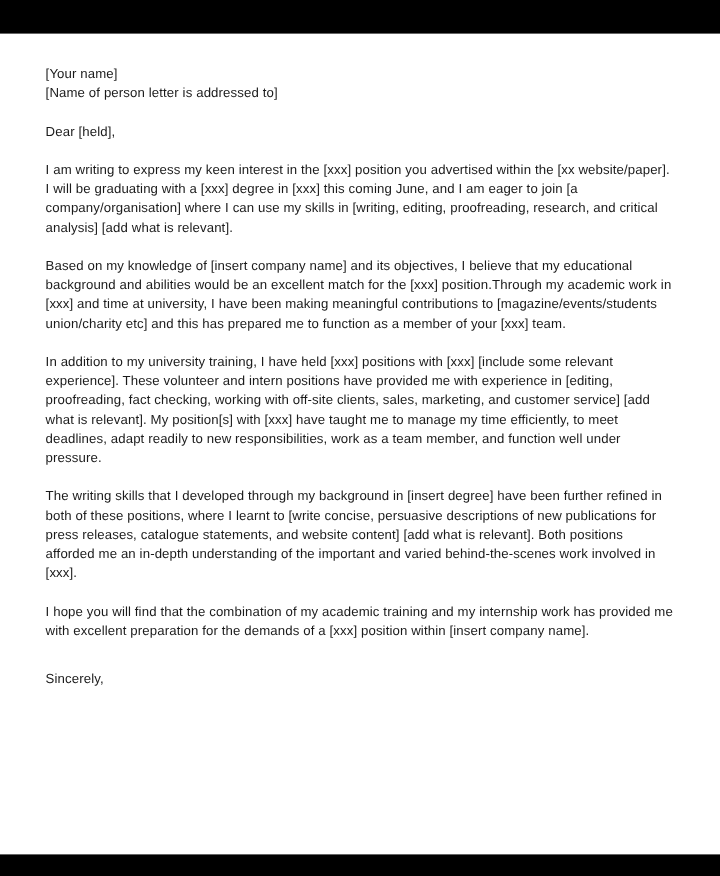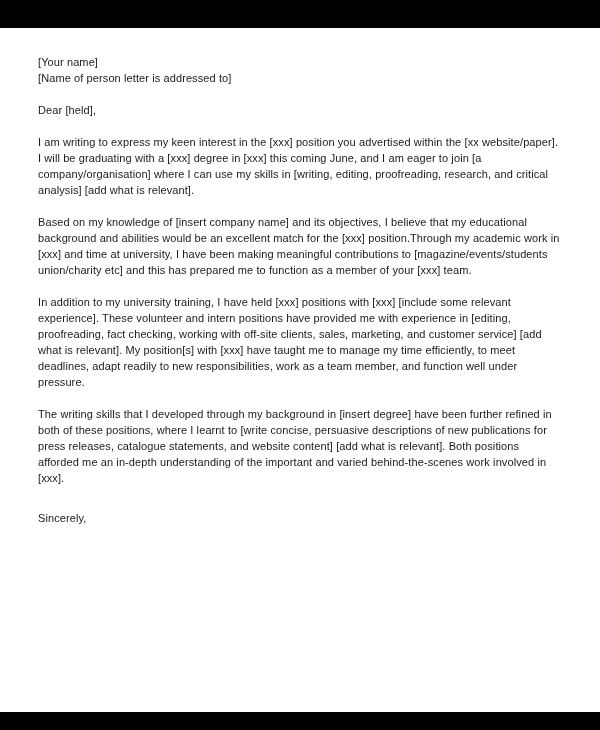--- a/index.html
+++ b/index.html
@@ -77,20 +77,21 @@
     <div class="salutation">Dear [held],</div>
 
     <p class="para">I am writing to express my keen interest in the [xxx] position you advertised within the [xx website/paper]. I will be graduating with a [xxx] degree in [xxx] this coming June, and I am eager to join [a company/organisation] where I can use my skills in [writing, editing, proofreading, research, and critical analysis] [add what is relevant].</p>
 
     <p class="para">Based on my knowledge of [insert company name] and its objectives, I believe that my educational background and abilities would be an excellent match for the [xxx] position.Through my academic work in [xxx] and time at university, I have been making meaningful contributions to [magazine/events/students union/charity etc] and this has prepared me to function as a member of your [xxx] team.</p>
 
     <p class="para">In addition to my university training, I have held [xxx] positions with [xxx] [include some relevant experience]. These volunteer and intern positions have provided me with experience in [editing, proofreading, fact checking, working with off-site clients, sales, marketing, and customer service] [add what is relevant]. My position[s] with [xxx] have taught me to manage my time efficiently, to meet deadlines, adapt readily to new responsibilities, work as a team member, and function well under pressure.</p>
 
     <p class="para">The writing skills that I developed through my background in [insert degree] have been further refined in both of these positions, where I learnt to [write concise, persuasive descriptions of new publications for press releases, catalogue statements, and website content] [add what is relevant]. Both positions afforded me an in-depth understanding of the important and varied behind-the-scenes work involved in [xxx].</p>
 
+    <p class="para">I hope you will find that the combination of my academic training and my internship work has provided me with excellent preparation for the demands of a [xxx] position within [insert company name].</p>
 
 
     <div class="signoff">Sincerely,</div>
 
   </div>
 
   <div class="bar bar-bottom"></div>
 
 </div>
 

